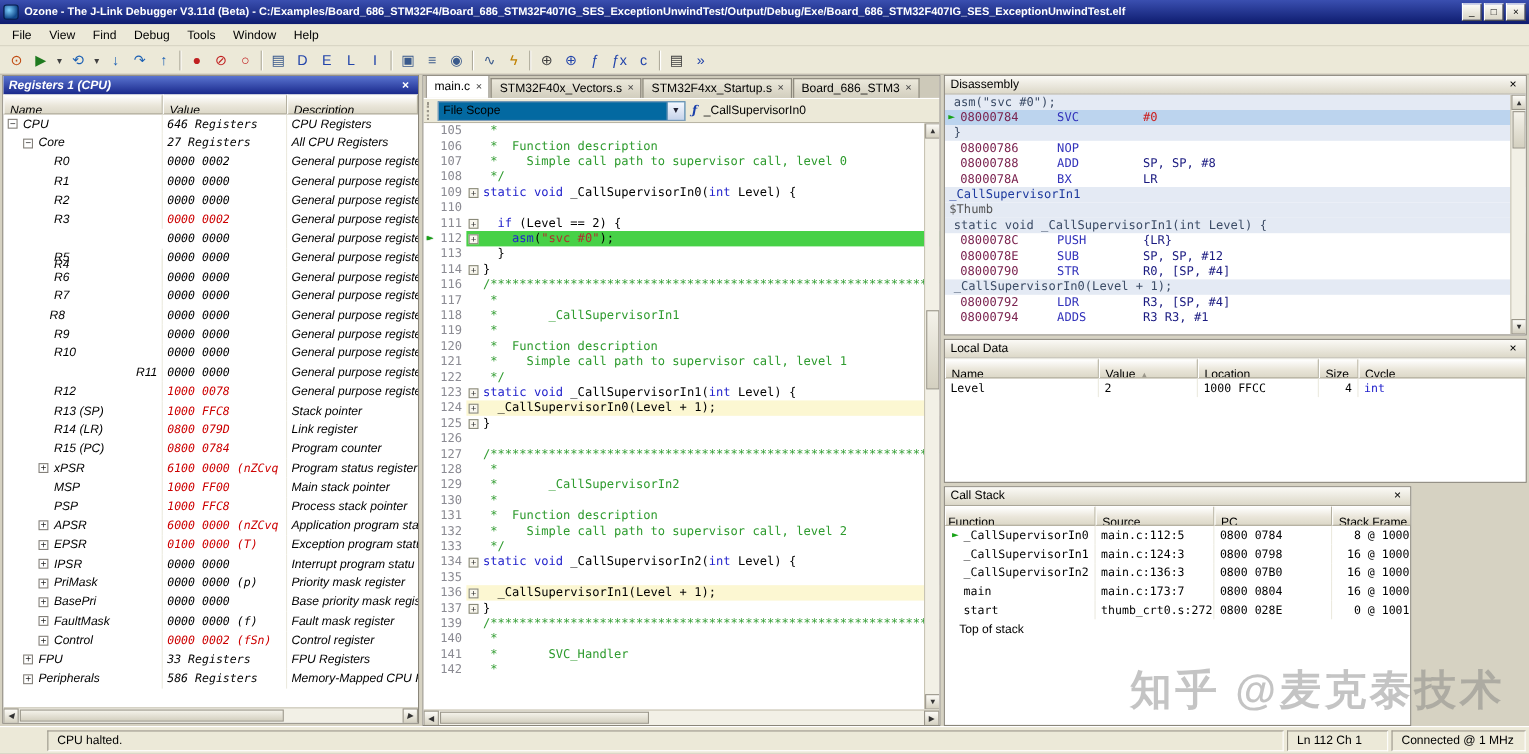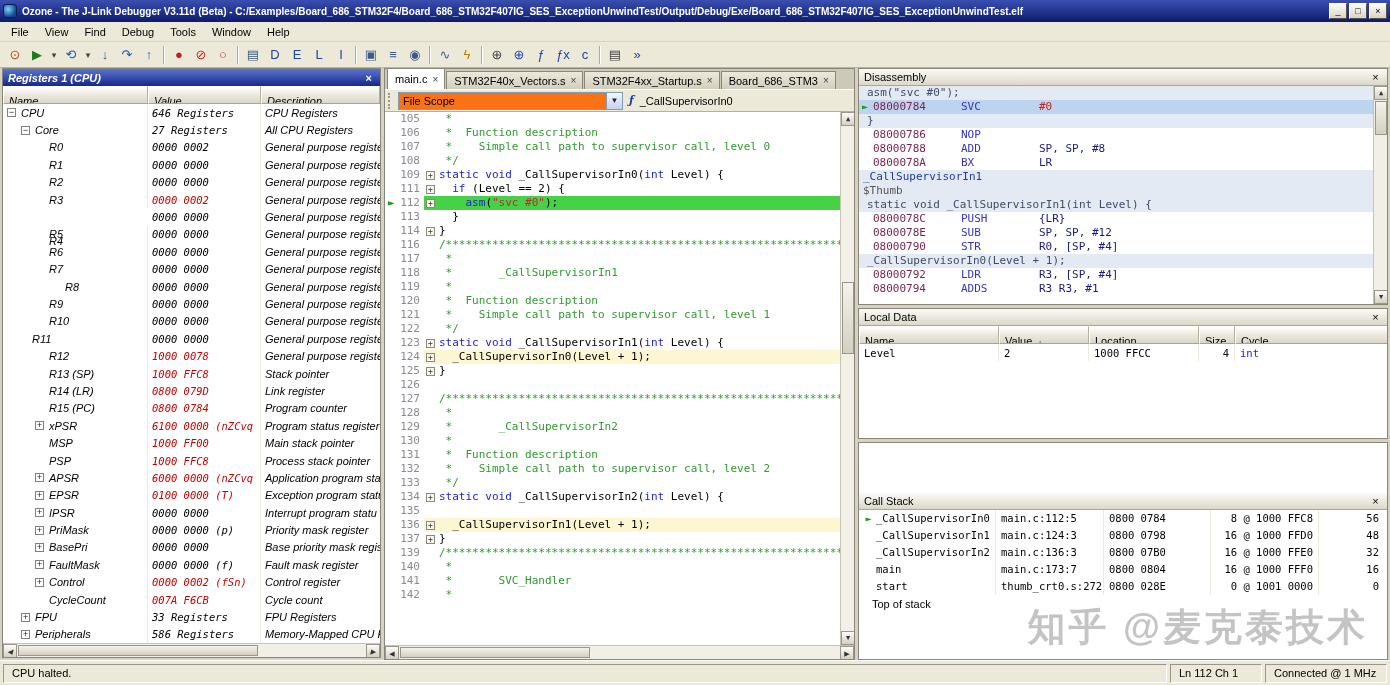--- a/index.html
+++ b/index.html
@@ -60,21 +60,21 @@
   #editor-panel { left:384px; top:0; width:471px; height:592px; }
   .tabs { height:21px; background:#cdc9b9; display:flex; align-items:flex-end; padding-left:2px; gap:1px;
           flex:none; overflow:hidden; border-bottom:1px solid #fff; }
   .tab { height:18px; padding:2px 6px 2px 7px; background:linear-gradient(#ece9dc,#d2cebe); border:1px solid #8a867a;
          border-bottom:none; display:flex; gap:5px; align-items:center; white-space:nowrap; }
   .tab.active { background:#fff; height:21px; }
   .tab-close { color:#444; font-size:10px; }
   .scope-row { height:22px; display:flex; align-items:center; background:#ece9d8; border-bottom:1px solid #b4b0a0;
                gap:6px; padding:0 3px; flex:none; }
   .scope-grip { width:4px; height:16px; border-left:2px dotted #9a968a; flex:none; }
-  .scope-select { width:225px; height:18px; background:#f97316; border:1px solid #7f9db9; display:flex;
+  .scope-select { width:225px; height:18px; background:#0369a1; border:1px solid #7f9db9; display:flex;
                   align-items:center; padding-left:4px; }
   .scope-arrow { margin-left:auto; width:16px; height:16px; background:linear-gradient(#f4f8ff,#c6d3ea);
                  border-left:1px solid #7f9db9; text-align:center; font-size:8px; line-height:16px; color:#223; }
   .fn-icon { color:#1a3faa; font-style:italic; font-family:"DejaVu Serif", serif; font-weight:bold; }
   .code-wrap { flex:1; position:relative; overflow:hidden; background:#fff;
                font-family:"DejaVu Sans Mono", monospace; font-size:11px; }
   .code-line { display:flex; height:14px; line-height:14px; align-items:center; }
   .arrow-zone { width:12px; flex:none; text-align:center; color:#17a317; font-size:10px;
                 text-shadow:0 0 1px #0a5a0a; }
   .line-num { width:27px; flex:none; text-align:right; color:#8a8a92; padding-right:4px; }
@@ -113,35 +113,35 @@
   
   #locals-panel { left:858px; top:240px; width:530px; height:131px; }
   .ld-row { display:flex; height:17px; align-items:center; }
   .ldc { padding:0 5px; overflow:hidden; white-space:nowrap; flex:none; border-right:1px solid #eceadf;
          font-family:"DejaVu Sans Mono", monospace; font-size:10.5px; height:100%; display:flex; align-items:center; }
   .ld-c1 { width:140px; } .ld-c2 { width:90px; } .ld-c3 { width:110px; }
   .ld-c4 { width:36px; justify-content:flex-end; } .ld-c5 { flex:1; border-right:none; }
   .type-blue { color:#2222cc; }
 
   
-  #stack-panel { left:858px; top:374px; width:530px; height:218px;justify-content:center; }
+  #stack-panel { left:858px; top:374px; width:425px; height:218px; }
   .cs-row { display:flex; height:17px; align-items:center; }
   .csc { padding:0 5px; overflow:hidden; white-space:nowrap; flex:none; border-right:1px solid #eceadf;
          font-family:"DejaVu Sans Mono", monospace; font-size:10.5px; height:100%; display:flex; align-items:center; }
   .cs-c1 { width:137px; padding-left:2px; } .cs-c2 { width:108px; } .cs-c3 { width:107px; }
   .cs-c4 { width:108px; justify-content:flex-end; } .cs-c5 { flex:1; justify-content:flex-end; border-right:none; padding-right:8px; }
   .cs-arrow { width:15px; flex:none; text-align:center; color:#17a317; font-size:10px; }
   .stack-footer { padding:3px 6px 0 13px; font-family:"Liberation Sans", sans-serif; }
 
   
   .statusbar { height:25px; background:#ece9d8; border-top:1px solid #fff; display:flex; align-items:center;
                padding:2px 3px; gap:3px; }
   .status-cell { border:1px solid #fff; border-top-color:#9a968a; border-left-color:#9a968a; height:19px;
                  display:flex; align-items:center; padding:0 8px; background:#ece9d8; white-space:nowrap; }
-  .status-cell.grow { flex:1; }
+  .status-cell.grow { flex:1;margin-left:40px; }
 
   
   .watermark { position:absolute; right:22px; bottom:32px; font-size:38px; font-weight:bold;
                color:rgba(125,125,125,0.45); letter-spacing:3px; pointer-events:none; z-index:50;
                font-family:"Liberation Sans", sans-serif; }
 </style>
 </head>
 <body>
 
 <div class="titlebar">
@@ -287,21 +287,21 @@
         </div>
         <div class="reg-row">
           <div class="rc name" style="padding-left: 32px;">
             <span class="exp-spacer"></span>
             <span>R7</span>
           </div>
           <div class="rc value">0000 0000</div>
           <div class="rc desc">General purpose registe</div>
         </div>
         <div class="reg-row">
-          <div class="rc name" style="padding-left: 48px;">
+          <div class="rc name" style="padding-left: 28px;">
             <span class="exp-spacer"></span>
             <span>R8</span>
           </div>
           <div class="rc value">0000 0000</div>
           <div class="rc desc">General purpose registe</div>
         </div>
         <div class="reg-row">
           <div class="rc name" style="padding-left: 32px;">
             <span class="exp-spacer"></span>
             <span>R9</span>
@@ -311,21 +311,21 @@
         </div>
         <div class="reg-row">
           <div class="rc name" style="padding-left: 32px;">
             <span class="exp-spacer"></span>
             <span>R10</span>
           </div>
           <div class="rc value">0000 0000</div>
           <div class="rc desc">General purpose registe</div>
         </div>
         <div class="reg-row">
-          <div class="rc name" style="padding-left: 15px;">
+          <div class="rc name" style="padding-left: 28px; justify-content: flex-end;">
             <span class="exp-spacer"></span>
             <span>R11</span>
           </div>
           <div class="rc value">0000 0000</div>
           <div class="rc desc">General purpose registe</div>
         </div>
         <div class="reg-row">
           <div class="rc name" style="padding-left: 32px;">
             <span class="exp-spacer"></span>
             <span>R12</span>
@@ -429,28 +429,20 @@
           <div class="rc value">0000 0000 (f)</div>
           <div class="rc desc">Fault mask register</div>
         </div>
         <div class="reg-row">
           <div class="rc name" style="padding-left: 32px;">
             <span class="expander">+</span>
             <span>Control</span>
           </div>
           <div class="rc value red">0000 0002 (fSn)</div>
           <div class="rc desc">Control register</div>
-        </div>
-        <div class="reg-row">
-          <div class="rc name" style="padding-left: 32px;">
-            <span class="exp-spacer"></span>
-            <span>CycleCount</span>
-          </div>
-          <div class="rc value red">007A F6CB</div>
-          <div class="rc desc">Cycle count</div>
         </div>
         <div class="reg-row">
           <div class="rc name" style="padding-left: 18px;">
             <span class="expander">+</span>
             <span>FPU</span>
           </div>
           <div class="rc value">33 Registers</div>
           <div class="rc desc">FPU Registers</div>
         </div>
         <div class="reg-row">
@@ -516,20 +508,25 @@
           </div>
           <div class="code-line">
             <div class="arrow-zone"></div>
             <div class="line-num">108</div>
             <div class="line-body"><span class="box-spacer"></span><span class="tok-c"> */</span></div>
           </div>
           <div class="code-line">
             <div class="arrow-zone"></div>
             <div class="line-num">109</div>
             <div class="line-body"><span class="expbox">+</span><span class="tok-k">static void </span><span class="tok-p">_CallSupervisorIn0(</span><span class="tok-k">int</span><span class="tok-p"> Level) {</span></div>
+          </div>
+          <div class="code-line">
+            <div class="arrow-zone"></div>
+            <div class="line-num">110</div>
+            <div class="line-body"><span class="box-spacer"></span></div>
           </div>
           <div class="code-line">
             <div class="arrow-zone"></div>
             <div class="line-num">111</div>
             <div class="line-body"><span class="expbox">+</span><span class="tok-p">  </span><span class="tok-k">if</span><span class="tok-p"> (Level == 2) {</span></div>
           </div>
           <div class="code-line">
             <div class="arrow-zone">►</div>
             <div class="line-num">112</div>
             <div class="line-body hl-g"><span class="expbox">+</span><span class="tok-p">    </span><span class="tok-k">asm</span><span class="tok-p">(</span><span class="tok-s">"svc #0"</span><span class="tok-p">);</span></div>
@@ -739,20 +736,27 @@
           <div class="ldc ld-c5 type-blue">int</div>
         </div>
       </div>
   </div>
 
   <div class="panel" id="stack-panel">
     <div class="panel-title inactive">
       <span>Call Stack</span>
       <span class="close-x">×</span>
     </div>
+    <div class="hdr" id="cs-hdr">
+        <div class="hcell cs-c1" style="height: 17px;">Function</div>
+        <div class="hcell cs-c2" style="height: 17px;">Source</div>
+        <div class="hcell cs-c3" style="height: 17px;">PC</div>
+        <div class="hcell cs-c4" style="height: 17px;">Stack Frame</div>
+        <div class="hcell cs-c5" style="flex: 1 1 0%; height: 17px;">Stack Used</div>
+      </div>
     <div id="cs-rows">
         <div class="cs-row">
           <div class="csc cs-c1">
             <span class="cs-arrow">►</span>
             <span>_CallSupervisorIn0</span>
           </div>
           <div class="csc cs-c2">main.c:112:5</div>
           <div class="csc cs-c3">0800 0784</div>
           <div class="csc cs-c4">8 @ 1000 FFC8</div>
           <div class="csc cs-c5">56</div>

